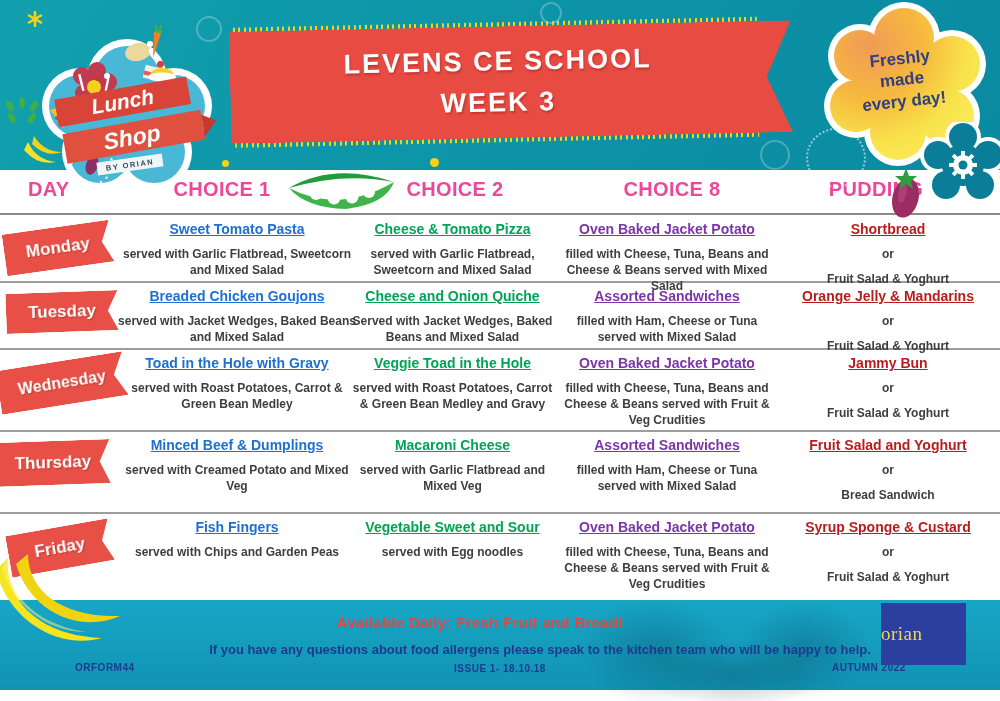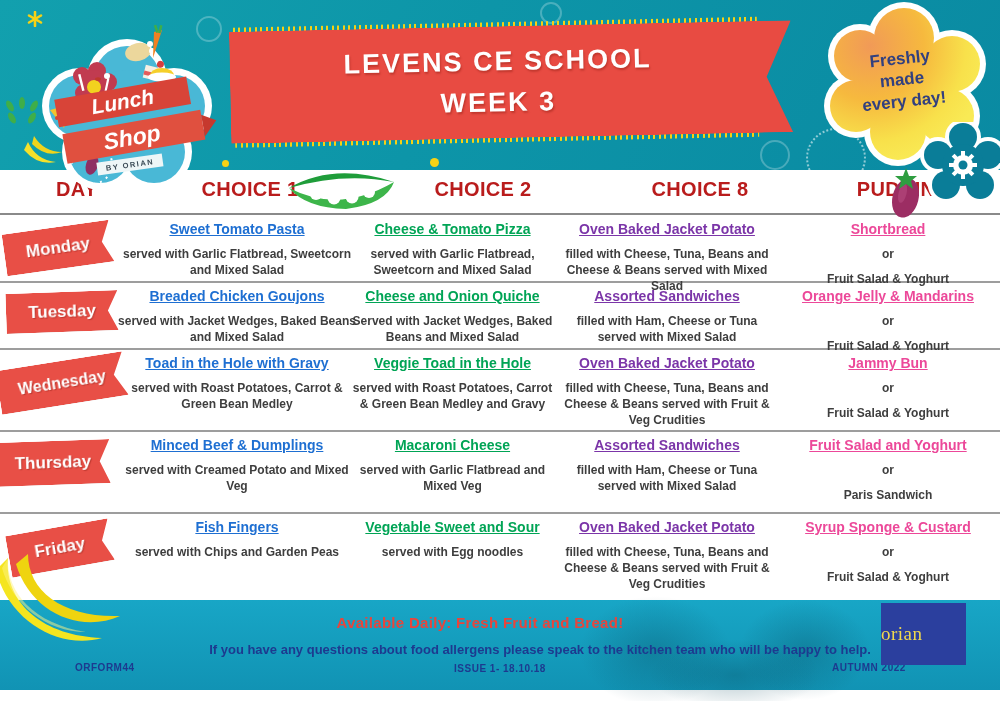--- a/index.html
+++ b/index.html
@@ -20,30 +20,30 @@
   .stitch{position:absolute;left:4px;right:34px;height:6px;
           background:repeating-linear-gradient(90deg,#f6d214 0 2px,rgba(0,0,0,0) 2px 5.5px);}
   .st-top{top:6px;} .st-bot{bottom:6px;}
   .bline{color:#fff;font-weight:bold;font-size:27px;letter-spacing:2px;
          text-shadow:1px 2px 2px rgba(120,20,10,.35);padding-right:26px;}
   
   .badgetext{position:absolute;left:836px;top:48px;width:132px;z-index:4;
              transform:rotate(-6deg);text-align:center;color:#32407f;font-weight:bold;
              font-size:17px;line-height:1.25;}
   
-  .colhead{position:absolute;top:178px;font-size:20px;font-weight:bold;color:#b91c1c;
-           letter-spacing:.3px;text-align:center;z-index:1;margin-left:28px;}
+  .colhead{position:absolute;top:178px;font-size:20px;font-weight:bold;color:#ec4899;
+           letter-spacing:.3px;text-align:center;z-index:1;}
   
   .hr{position:absolute;left:0;width:1000px;height:2px;background:#9d9d9d;z-index:1;}
   .row{position:absolute;left:0;width:1000px;z-index:1;}
   .cell{position:absolute;top:5px;text-align:center;}
   .c1{left:118px;width:238px;} .c2{left:350px;width:205px;}
   .c3{left:562px;width:210px;} .c4{left:788px;width:200px;}
   .t{font-weight:bold;font-size:14px;line-height:1.3;text-decoration:underline;}
-  .c1t{color:#1e6fd2;} .c2t{color:#00a455;} .c3t{color:#7b35a8;} .c4t{color:#ec4899;}
+  .c1t{color:#1e6fd2;} .c2t{color:#00a455;} .c3t{color:#7b35a8;} .c4t{color:#b91c1c;}
   .d{color:#3e3e3e;font-weight:bold;font-size:12px;line-height:1.32;margin-top:9px;}
   .ribbon{position:absolute;background:#e84f46;color:#fff;font-weight:bold;
           display:flex;align-items:center;justify-content:center;
           clip-path:polygon(0 0,100% 0,91% 50%,100% 100%,0 100%);
           filter:drop-shadow(1px 2px 1.5px rgba(0,0,0,.3));
           text-shadow:1px 1px 1px rgba(120,20,10,.4);}
   
   .footer{position:absolute;left:0;top:600px;width:1000px;height:90px;
           background:linear-gradient(180deg,#18a6c6 0%,#1193b4 100%);z-index:2;}
   .blob{position:absolute;border-radius:50%;
@@ -370,21 +370,21 @@
       <div class="t c2t">Macaroni Cheese</div>
       <div class="d">served with Garlic Flatbread and Mixed Veg</div>
     </div>
     <div class="cell c3">
       <div class="t c3t">Assorted Sandwiches</div>
       <div class="d">filled with Ham, Cheese or Tuna served with Mixed Salad</div>
     </div>
     <div class="cell c4">
       <div class="t c4t">Fruit Salad and Yoghurt</div>
       <div class="d">or</div>
-      <div class="d">Paris Sandwich</div>
+      <div class="d">Bread Sandwich</div>
     </div>
   </div>
 
   <div class="row" style="top:513px;height:87px;">
     <div class="ribbon" style="left:8px;top:14px;width:104px;height:42px;font-size:17px;transform:rotate(-10deg);">
         <span>Friday</span>
       </div>
     <div class="cell c1">
       <div class="t c1t">Fish Fingers</div>
       <div class="d">served with Chips and Garden Peas</div>

